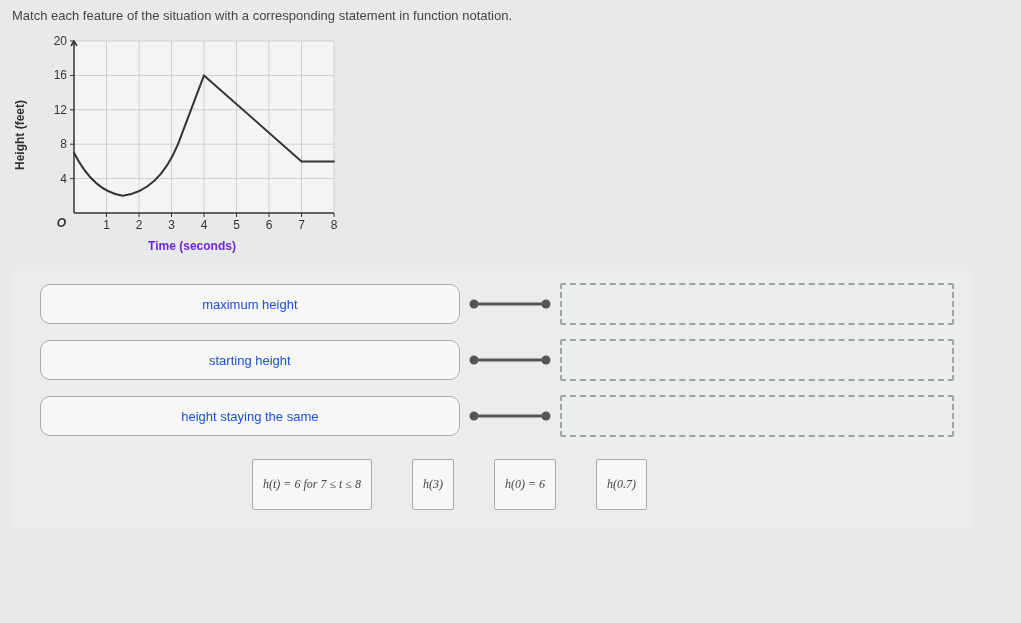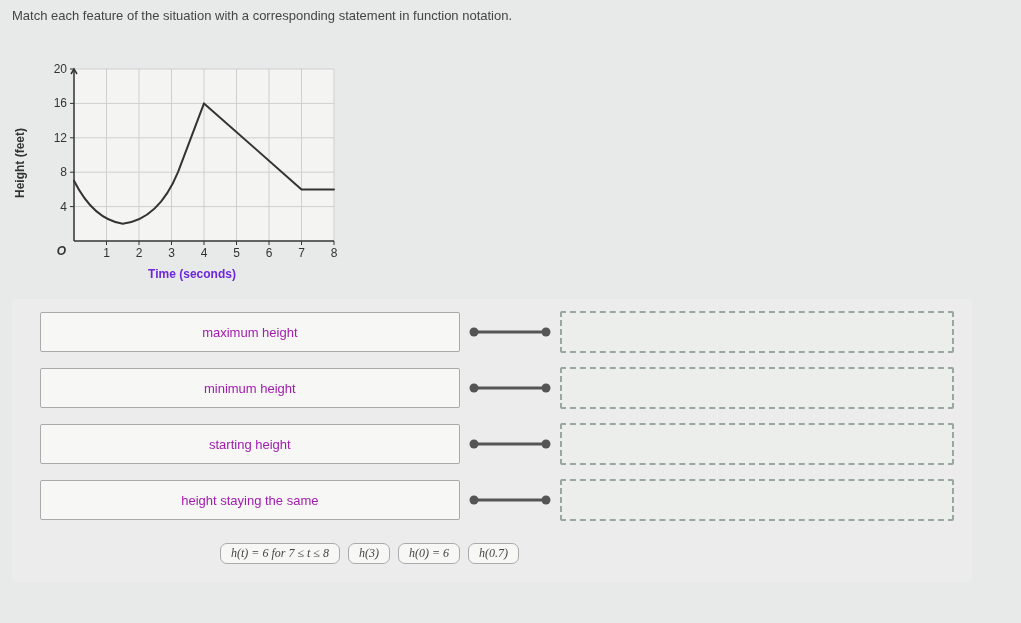--- a/index.html
+++ b/index.html
@@ -9,21 +9,21 @@
     width: 1021px;
     height: 623px;
     padding: 8px 12px;
     color: #333;
     position: relative;
     overflow: hidden;
   }
   .instruction {
     font-size: 13px;
     color: #444;
-    margin-bottom: 40px;
+    margin-bottom: 12px;
   }
   .chart-wrap {
     position: relative;
     width: 300px;
     height: 200px;
     margin-left: 28px;
     margin-bottom: 4px;
   }
   .ylabel {
     position: absolute;
@@ -60,23 +60,23 @@
   }
   .prompt-box {
     width: 430px;
     height: 40px;
     border: 1px solid #aaa;
     background: #f7f7f6;
     display: flex;
     align-items: center;
     justify-content: center;
     font-size: 13px;
-    color: #a21caf;
-    position: relative;
-    border-radius: 2px;
+    color: #1d4ed8;
+    position: relative;
+    border-radius: 10px;
   }
   .connector {
     width: 100px;
     position: relative;
     height: 40px;
     flex-shrink: 0;
   }
   .connector .line {
     position: absolute;
     top: 50%;
@@ -108,27 +108,28 @@
   .options-row {
     display: flex;
     gap: 8px;
     margin-top: 8px;
     margin-left: 180px;
     overflow: hidden;
   }
   .option-chip {
     border: 1px solid #aaa;
     background: #f7f7f6;
-    padding: 2px 10px;
+    padding: 17px 10px;
     font-size: 12px;
     font-family: "Times New Roman", serif;
     font-style: italic;
     color: #444;
     white-space: nowrap;
-    border-radius: 7px;
+    border-radius: 2px;
+    margin-left: 32px;
   }
   svg text {
     font-family: Arial, Helvetica, sans-serif;
     font-size: 12px;
     fill: #333;
   }
 </style>
 </head>
 <body>
 
@@ -192,31 +193,20 @@
       <span>maximum height</span>
     </div>
     <div class="connector">
       <div class="line"></div>
         <div class="dot left"></div>
         <div class="dot right"></div>
     </div>
     <div class="target-box"></div>
   </div>
 
-  <div class="row">
-    <div class="prompt-box">
-      <span>minimum height</span>
-    </div>
-    <div class="connector">
-      <div class="line"></div>
-        <div class="dot left"></div>
-        <div class="dot right"></div>
-    </div>
-    <div class="target-box"></div>
-  </div>
 
   <div class="row">
     <div class="prompt-box">
       <span>starting height</span>
     </div>
     <div class="connector">
       <div class="line"></div>
         <div class="dot left"></div>
         <div class="dot right"></div>
     </div>

